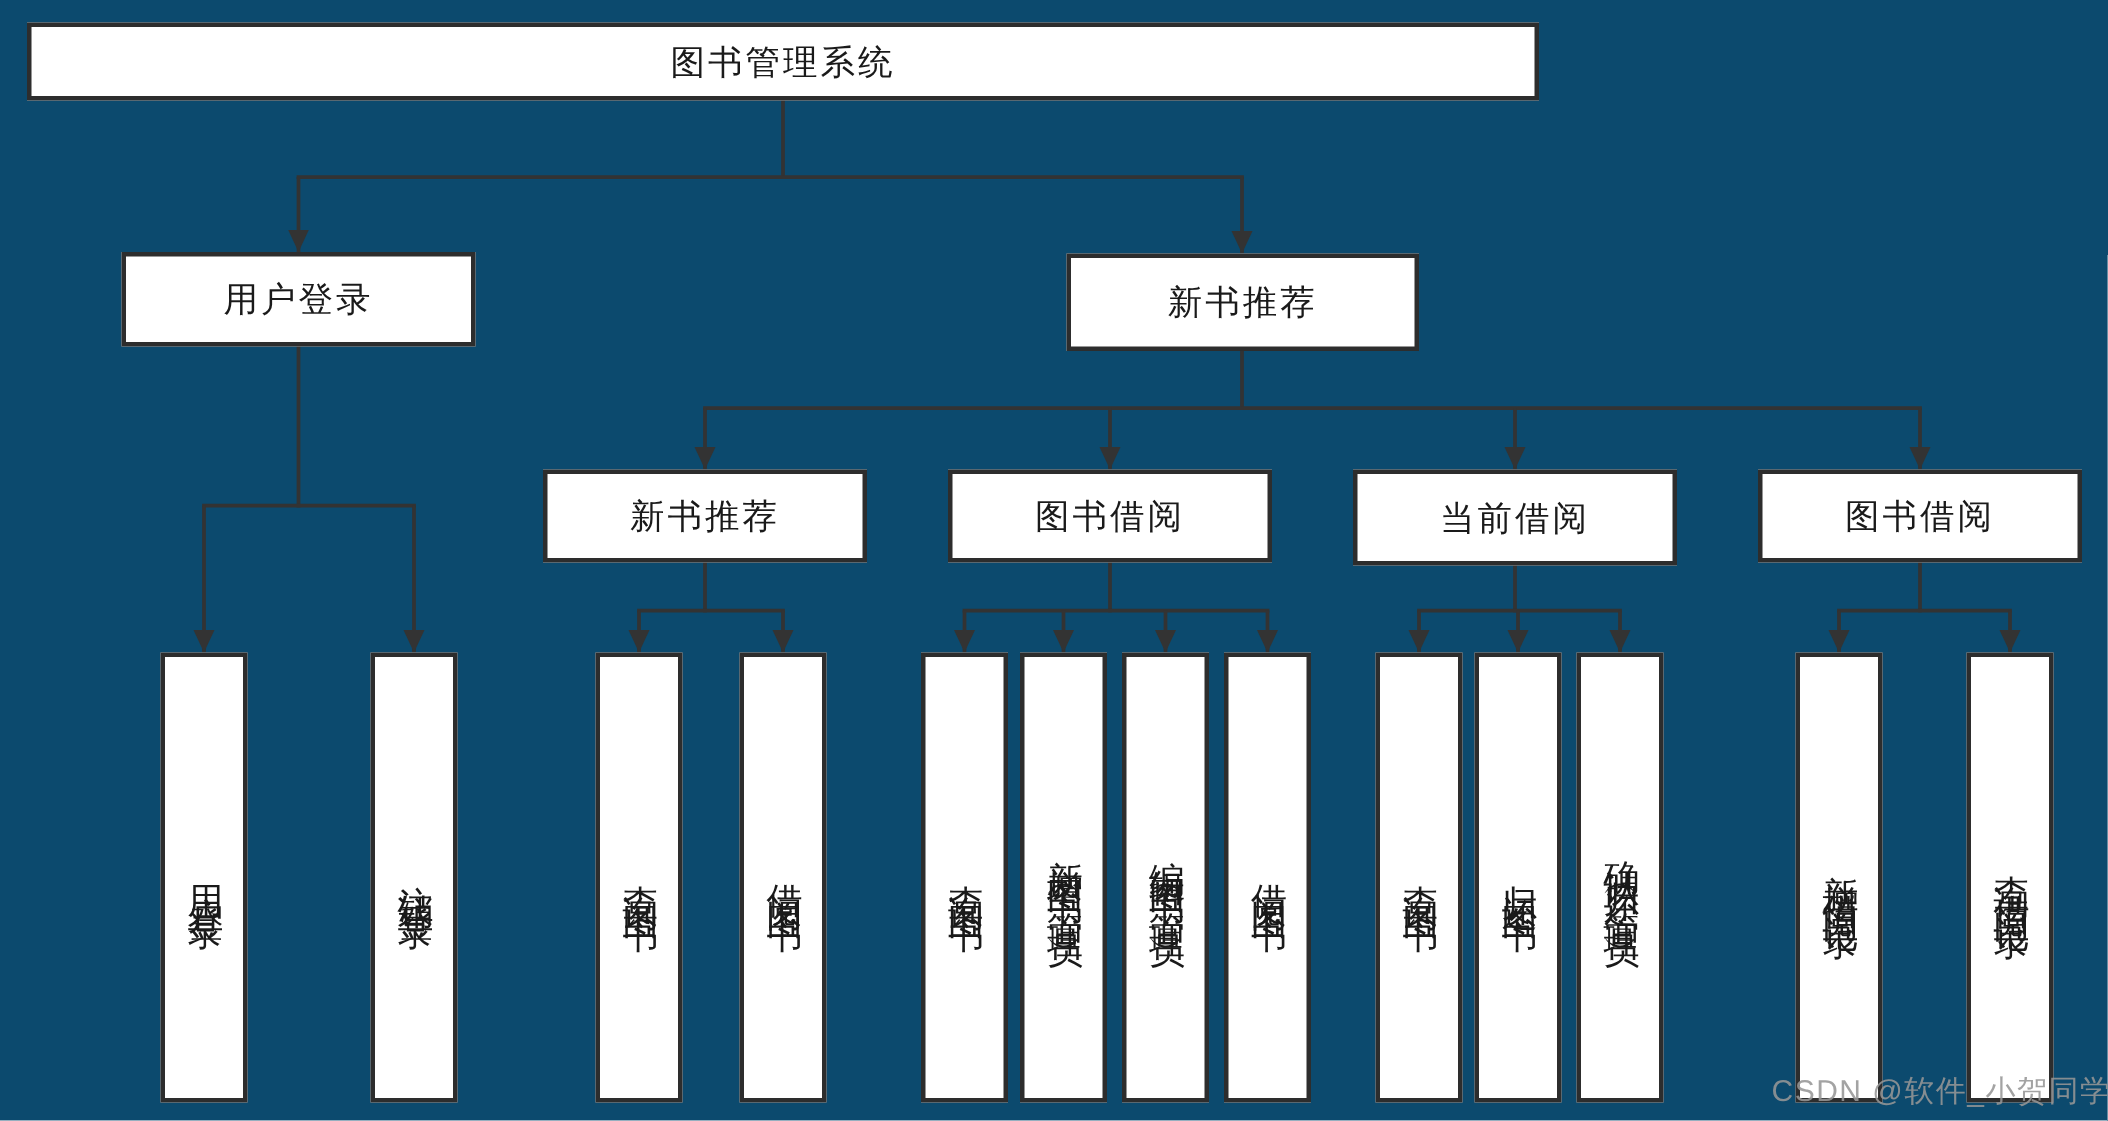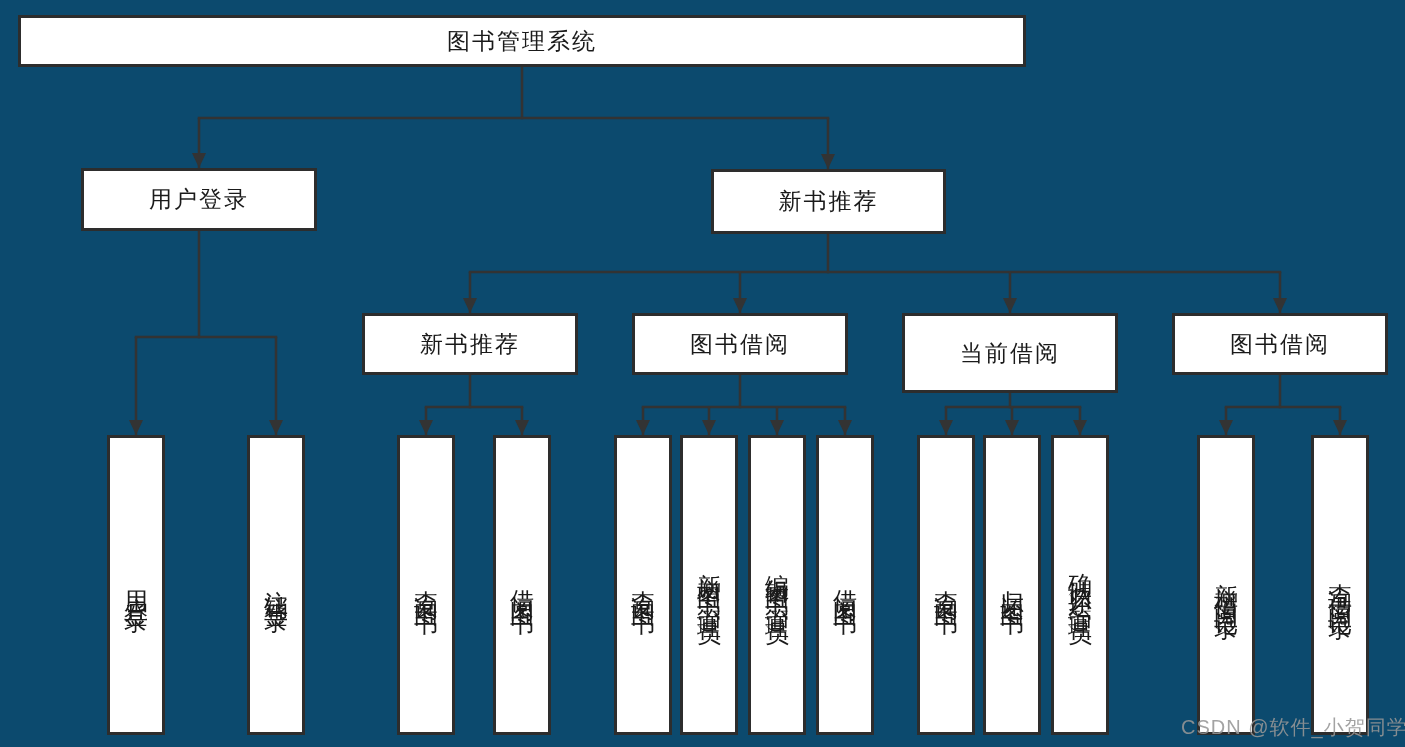--- a/index.html
+++ b/index.html
@@ -124,21 +124,21 @@
   <div class="box h" style="left:711px; top:169px; width:235px; height:65px">
     <span class="label">新书推荐</span>
   </div>
 
   <div class="box h" style="left:632px; top:313px; width:216px; height:62px">
     <span class="label">图书借阅</span>
   </div>
   <div class="box h" style="left:362px; top:313px; width:216px; height:62px">
     <span class="label">新书推荐</span>
   </div>
-  <div class="box h" style="left:902px; top:313px; width:216px; height:80px">
+  <div class="box h" style="left:902px; top:313px; width:216px; height:64px">
     <span class="label">当前借阅</span>
   </div>
   <div class="box h" style="left:1172px; top:313px; width:216px; height:62px">
     <span class="label">图书借阅</span>
   </div>
 
   <div class="box v" style="left:107px">
     <span class="vlabel">用户登录</span>
   </div>
   <div class="box v" style="left:247px">

